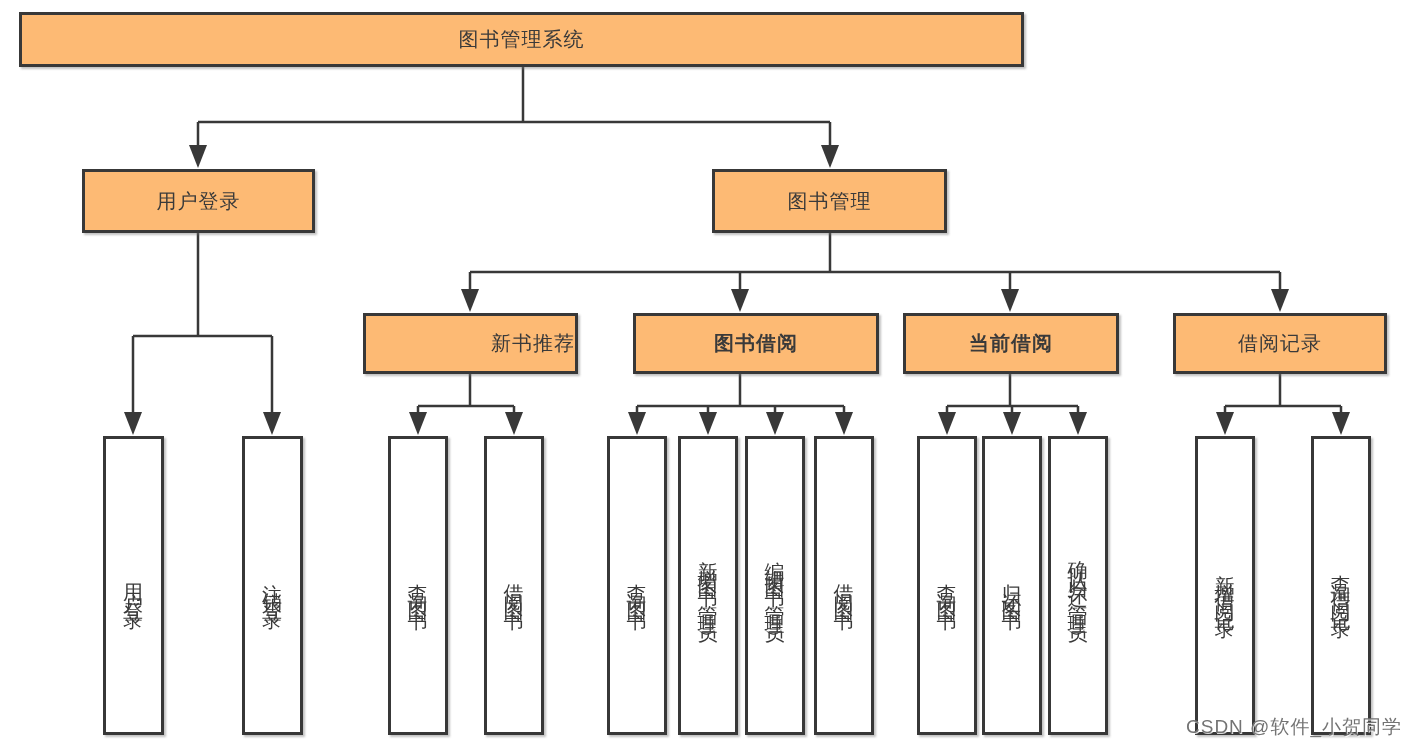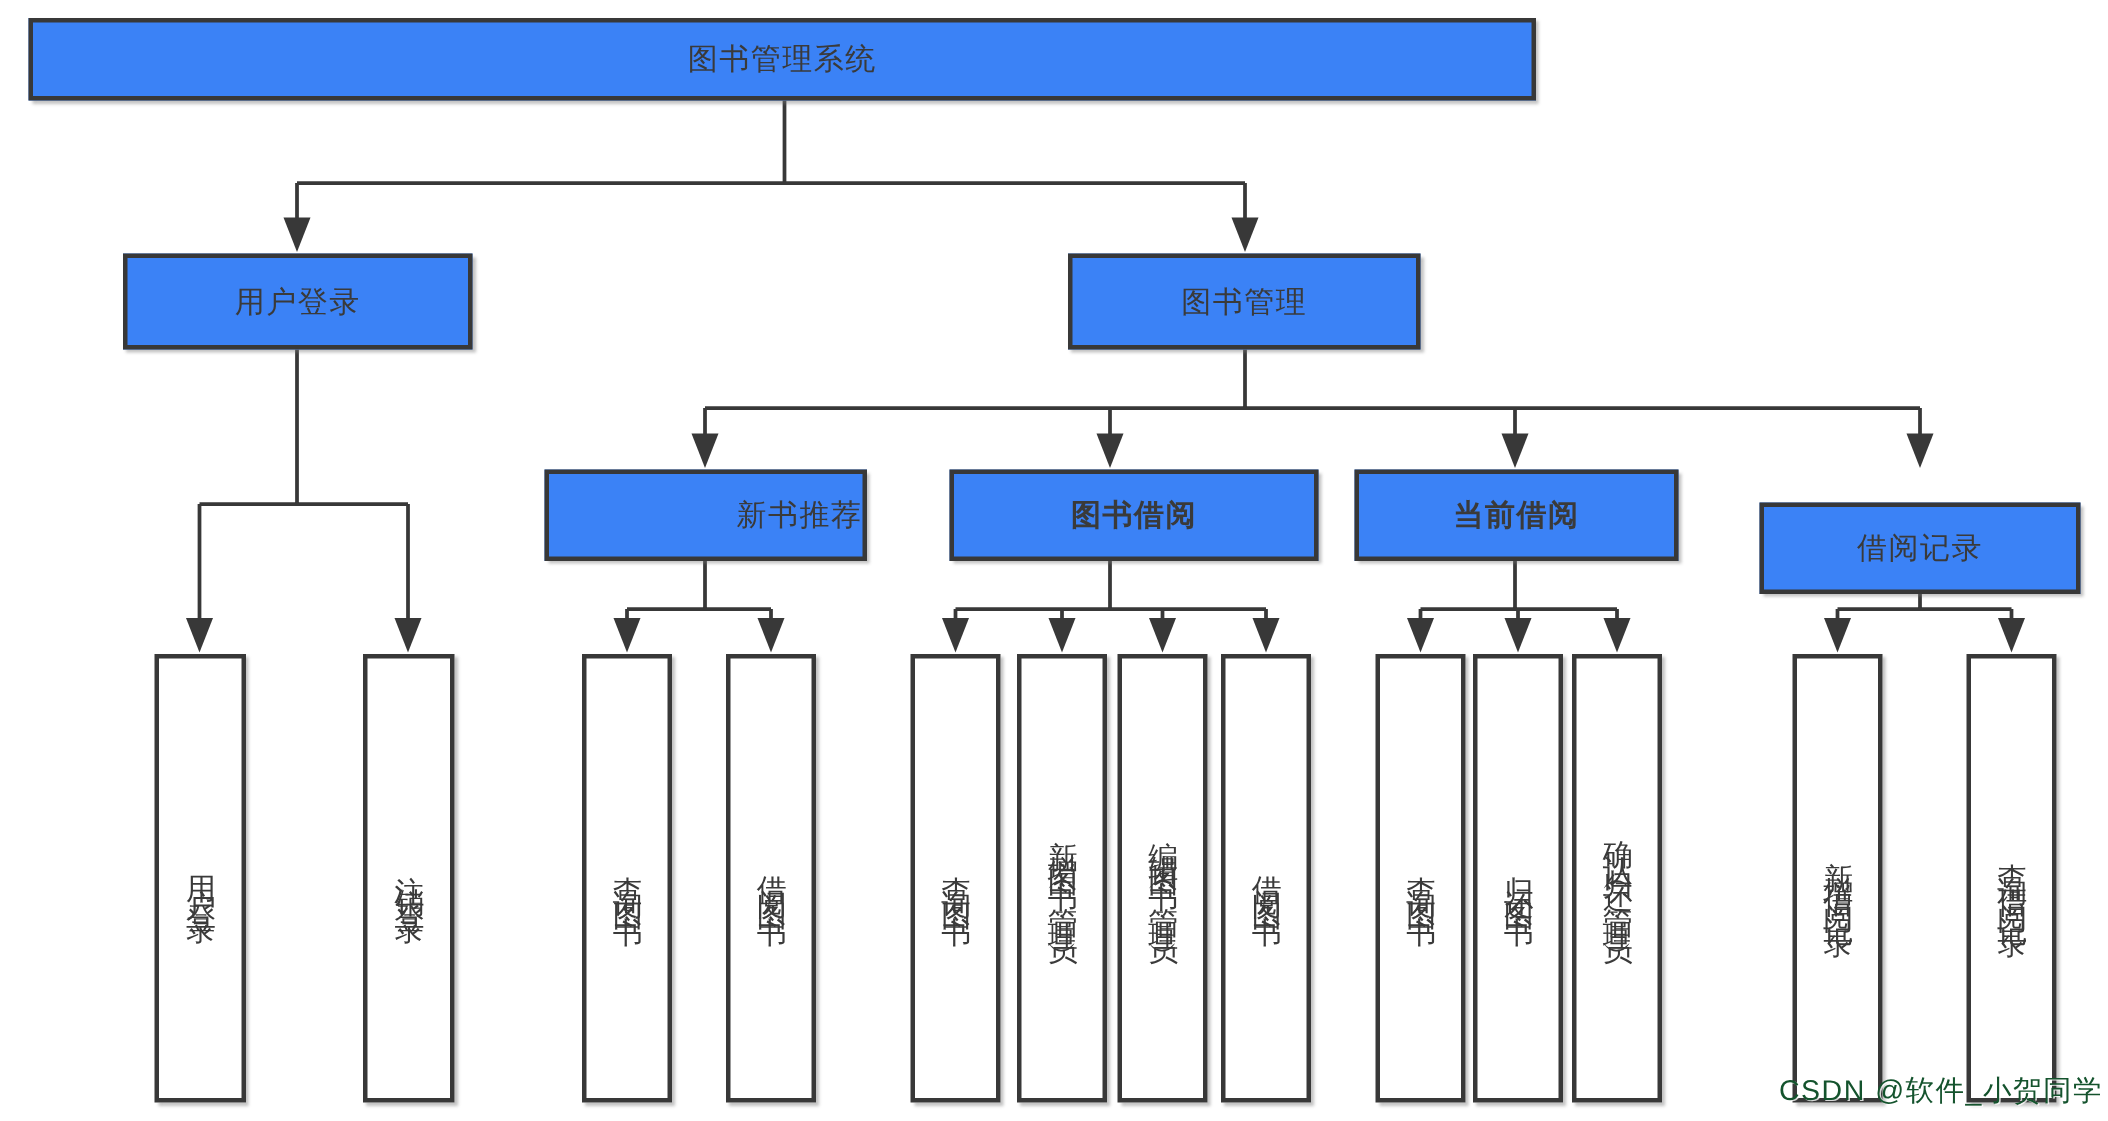--- a/index.html
+++ b/index.html
@@ -18,21 +18,21 @@
   #connectors {
     position: absolute;
     left: 0; top: 0;
     width: 1405px;
     height: 747px;
     z-index: 1;
   }
   .node {
     position: absolute;
     box-sizing: border-box;
-    background: #3b82f6;
+    background: #fdba74;
     border: 3px solid #383838;
     color: #3a3a3a;
     display: flex;
     align-items: center;
     justify-content: center;
     font-size: 20px;
     letter-spacing: 1px;
     z-index: 2;
     box-shadow: 2px 2px 2px rgba(120,120,120,0.45);
   }
@@ -53,33 +53,33 @@
     z-index: 2;
     box-shadow: 2px 2px 2px rgba(120,120,120,0.45);
   }
   .vnode span { display: inline-block; }
   #watermark {
     position: absolute;
     left: 1186px;
     top: 714px;
     font-size: 19px;
     letter-spacing: 1px;
-    color: #14532d;
+    color: #737373;
     white-space: nowrap;
     z-index: 3;
     text-shadow: 1px 1px 0 rgba(255,255,255,0.8);
   }
   
   #root-box   { left: 19px;  top: 12px;  width: 1005px; height: 55px; }
   #user-login { left: 82px;  top: 169px; width: 233px;  height: 64px; }
   #book-mgmt  { left: 712px; top: 169px; width: 235px;  height: 64px; }
   #sec-recommend { left: 363px;  top: 313px; width: 215px; height: 61px; justify-content: flex-end; }
   #sec-borrow    { left: 633px;  top: 313px; width: 246px; height: 61px; font-weight: bold; }
   #sec-current   { left: 903px;  top: 313px; width: 216px; height: 61px; font-weight: bold; }
-  #sec-records   { left: 1173px; top: 313px; width: 214px; height: 61px; margin-top: 22px; }
+  #sec-records   { left: 1173px; top: 313px; width: 214px; height: 61px; }
   .vnode { top: 436px; height: 299px; width: 60px; }
   #leaf-a1 { left: 103px;  width: 61px; }
   #leaf-a2 { left: 242px;  width: 61px; }
   #leaf-b1 { left: 388px; }
   #leaf-b2 { left: 484px; }
   #leaf-c1 { left: 607px; }
   #leaf-c2 { left: 678px; }
   #leaf-c3 { left: 745px; }
   #leaf-c4 { left: 814px; }
   #leaf-d1 { left: 917px; }

